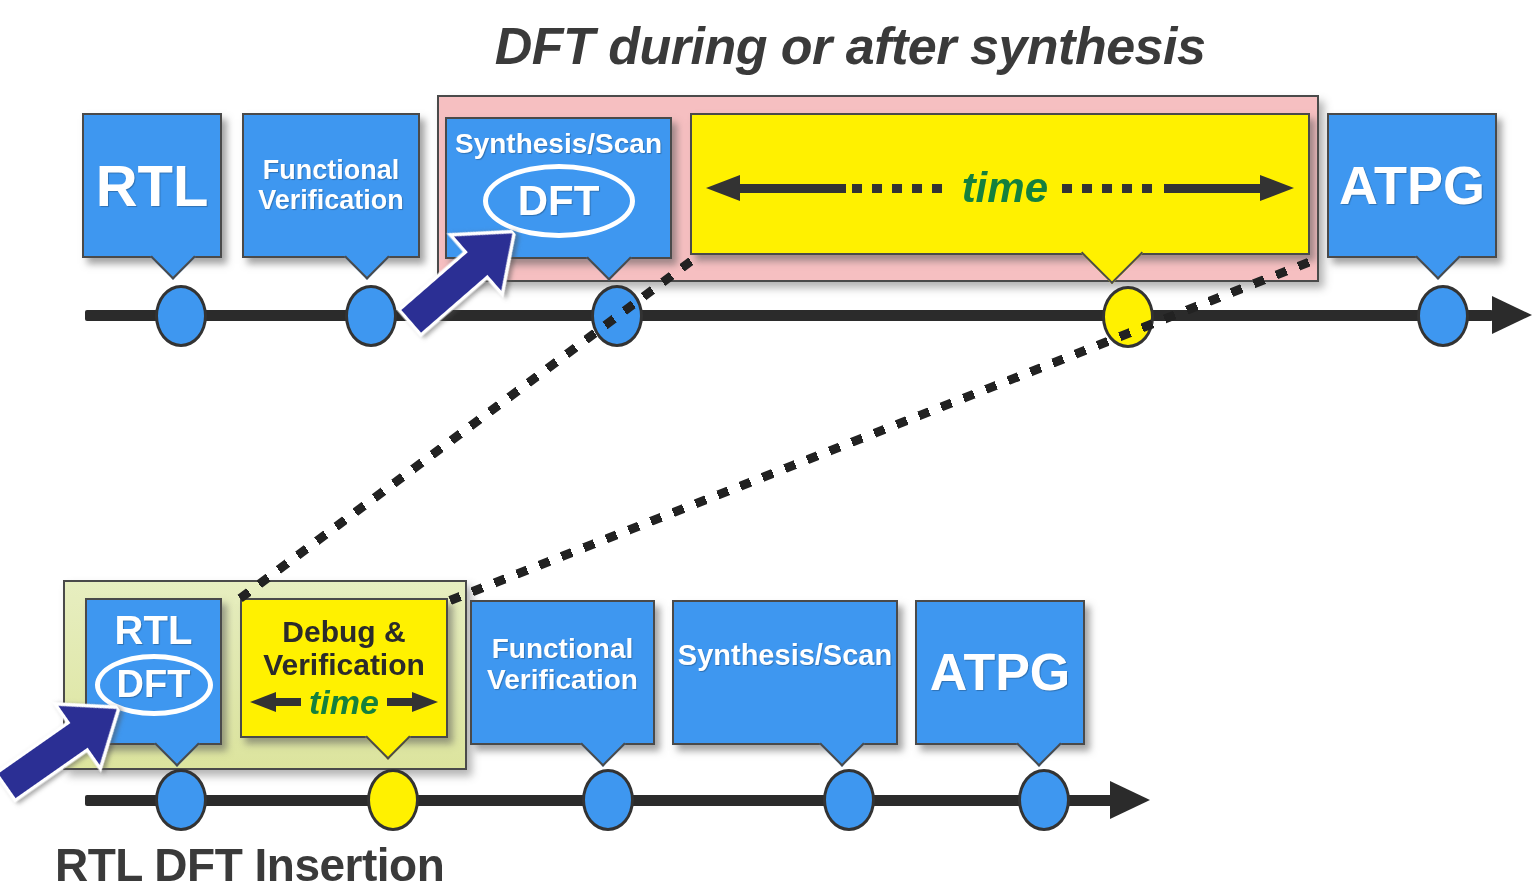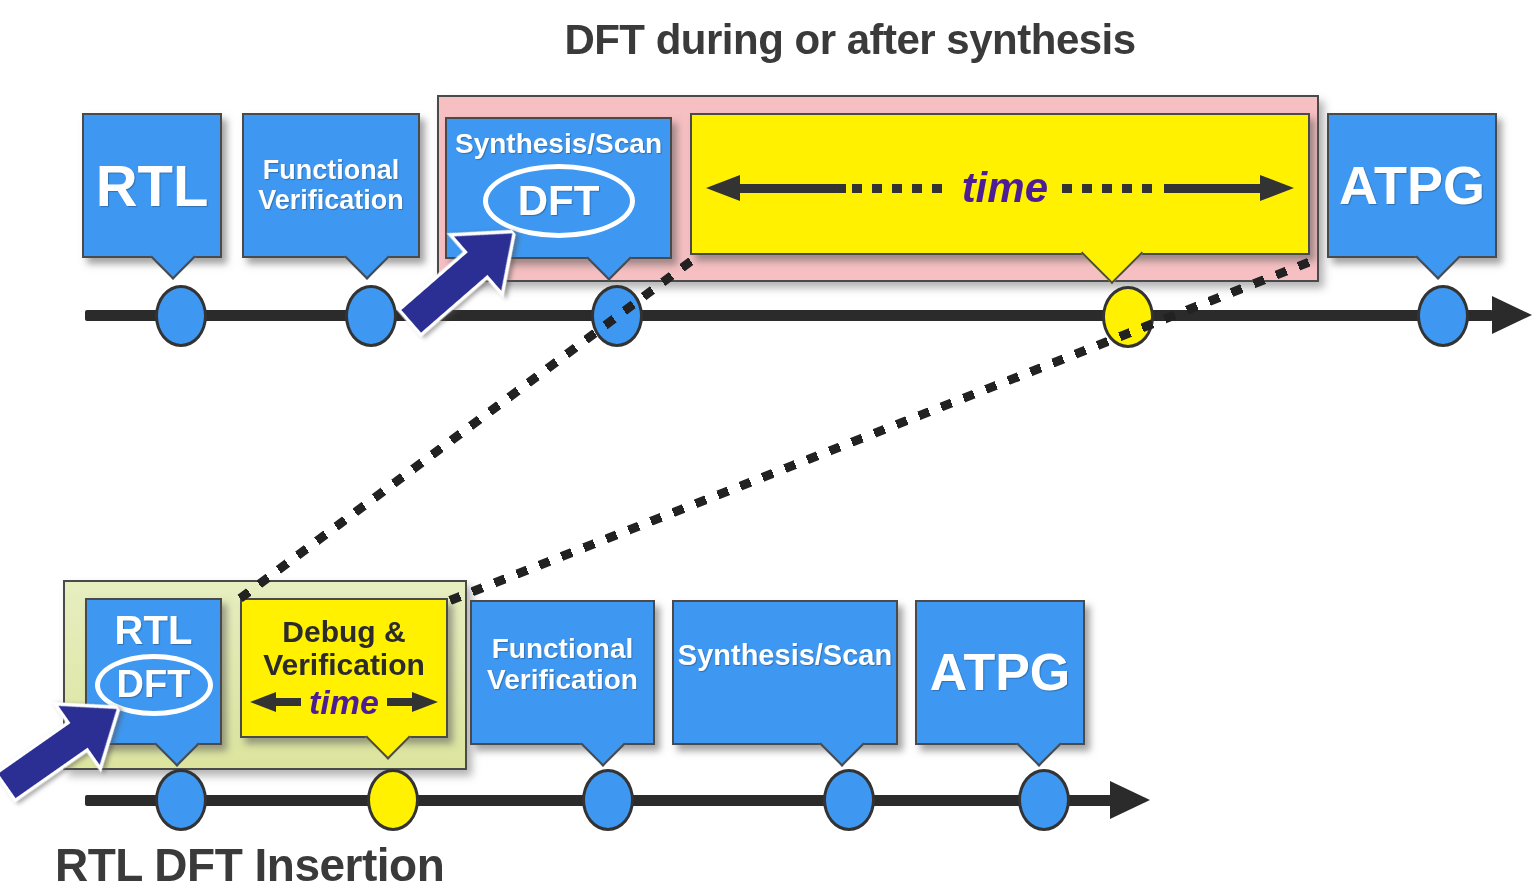--- a/index.html
+++ b/index.html
@@ -1,21 +1,21 @@
 <!DOCTYPE html>
 <html style="--blue: #3e97f0; --yellow: #fff100; --pink: #f6bfc1; --green: #dce49e; --navy: #2b2f94; --line: #2b2b2b;"><head>
 <meta charset="utf-8">
 <style>
   html,body{margin:0;padding:0;background:#fff;}
   #canvas{position:relative;width:1536px;height:889px;background:#fff;overflow:hidden;
           font-family:"Liberation Sans",sans-serif;}
   .abs{position:absolute;}
 
   
-  .big-title{font-weight:bold;font-size:42px;color:#3a3a3a;letter-spacing:-0.5px;}
+  .big-title{font-weight:bold;font-size:52px;color:#3a3a3a;letter-spacing:-0.5px;font-style:italic;}
   .caption{font-weight:bold;font-size:46px;color:#3a3a3a;letter-spacing:-0.5px;}
 
   
   .panel{border:2px solid #4a4a4a;box-shadow:5px 6px 8px rgba(90,90,90,.45);z-index:1;}
   .panel.pink{background:var(--pink,#f6bfc1);}
   .panel.green{background:linear-gradient(180deg,#e7eec0,var(--green,#dce49e));}
 
   
   .bubble{border:2px solid #4a4a4a;box-shadow:5px 6px 7px rgba(90,90,90,.55);
           z-index:4;display:flex;flex-direction:column;align-items:center;justify-content:center;
@@ -45,21 +45,21 @@
            background:repeating-linear-gradient(90deg,#222 0 11px,transparent 11px 24px);}
 
   
   .arrowrow{display:flex;align-items:center;justify-content:center;width:100%;padding:0 14px;box-sizing:border-box;}
   .ah-left{width:0;height:0;border-top:13px solid transparent;border-bottom:13px solid transparent;
            border-right:34px solid #333;}
   .ah-right{width:0;height:0;border-top:13px solid transparent;border-bottom:13px solid transparent;
             border-left:34px solid #333;}
   .hline{height:9px;background:#333;}
   .dots{height:9px;background:repeating-linear-gradient(90deg,#333 0 10px,transparent 10px 20px);}
-  .time-word{font-style:italic;font-weight:bold;color:#4c1d95;padding:0 8px;}
+  .time-word{font-style:italic;font-weight:bold;color:#15803d;padding:0 8px;}
 
   
   .navy-arrow{z-index:6;filter:drop-shadow(2px 3px 2px rgba(80,80,80,.5));}
 </style>
 </head>
 <body>
 
 <div id="canvas">
 
   <div class="abs big-title" style="left:430px;top:16px;width:840px;text-align:center;">DFT during or after synthesis</div>

